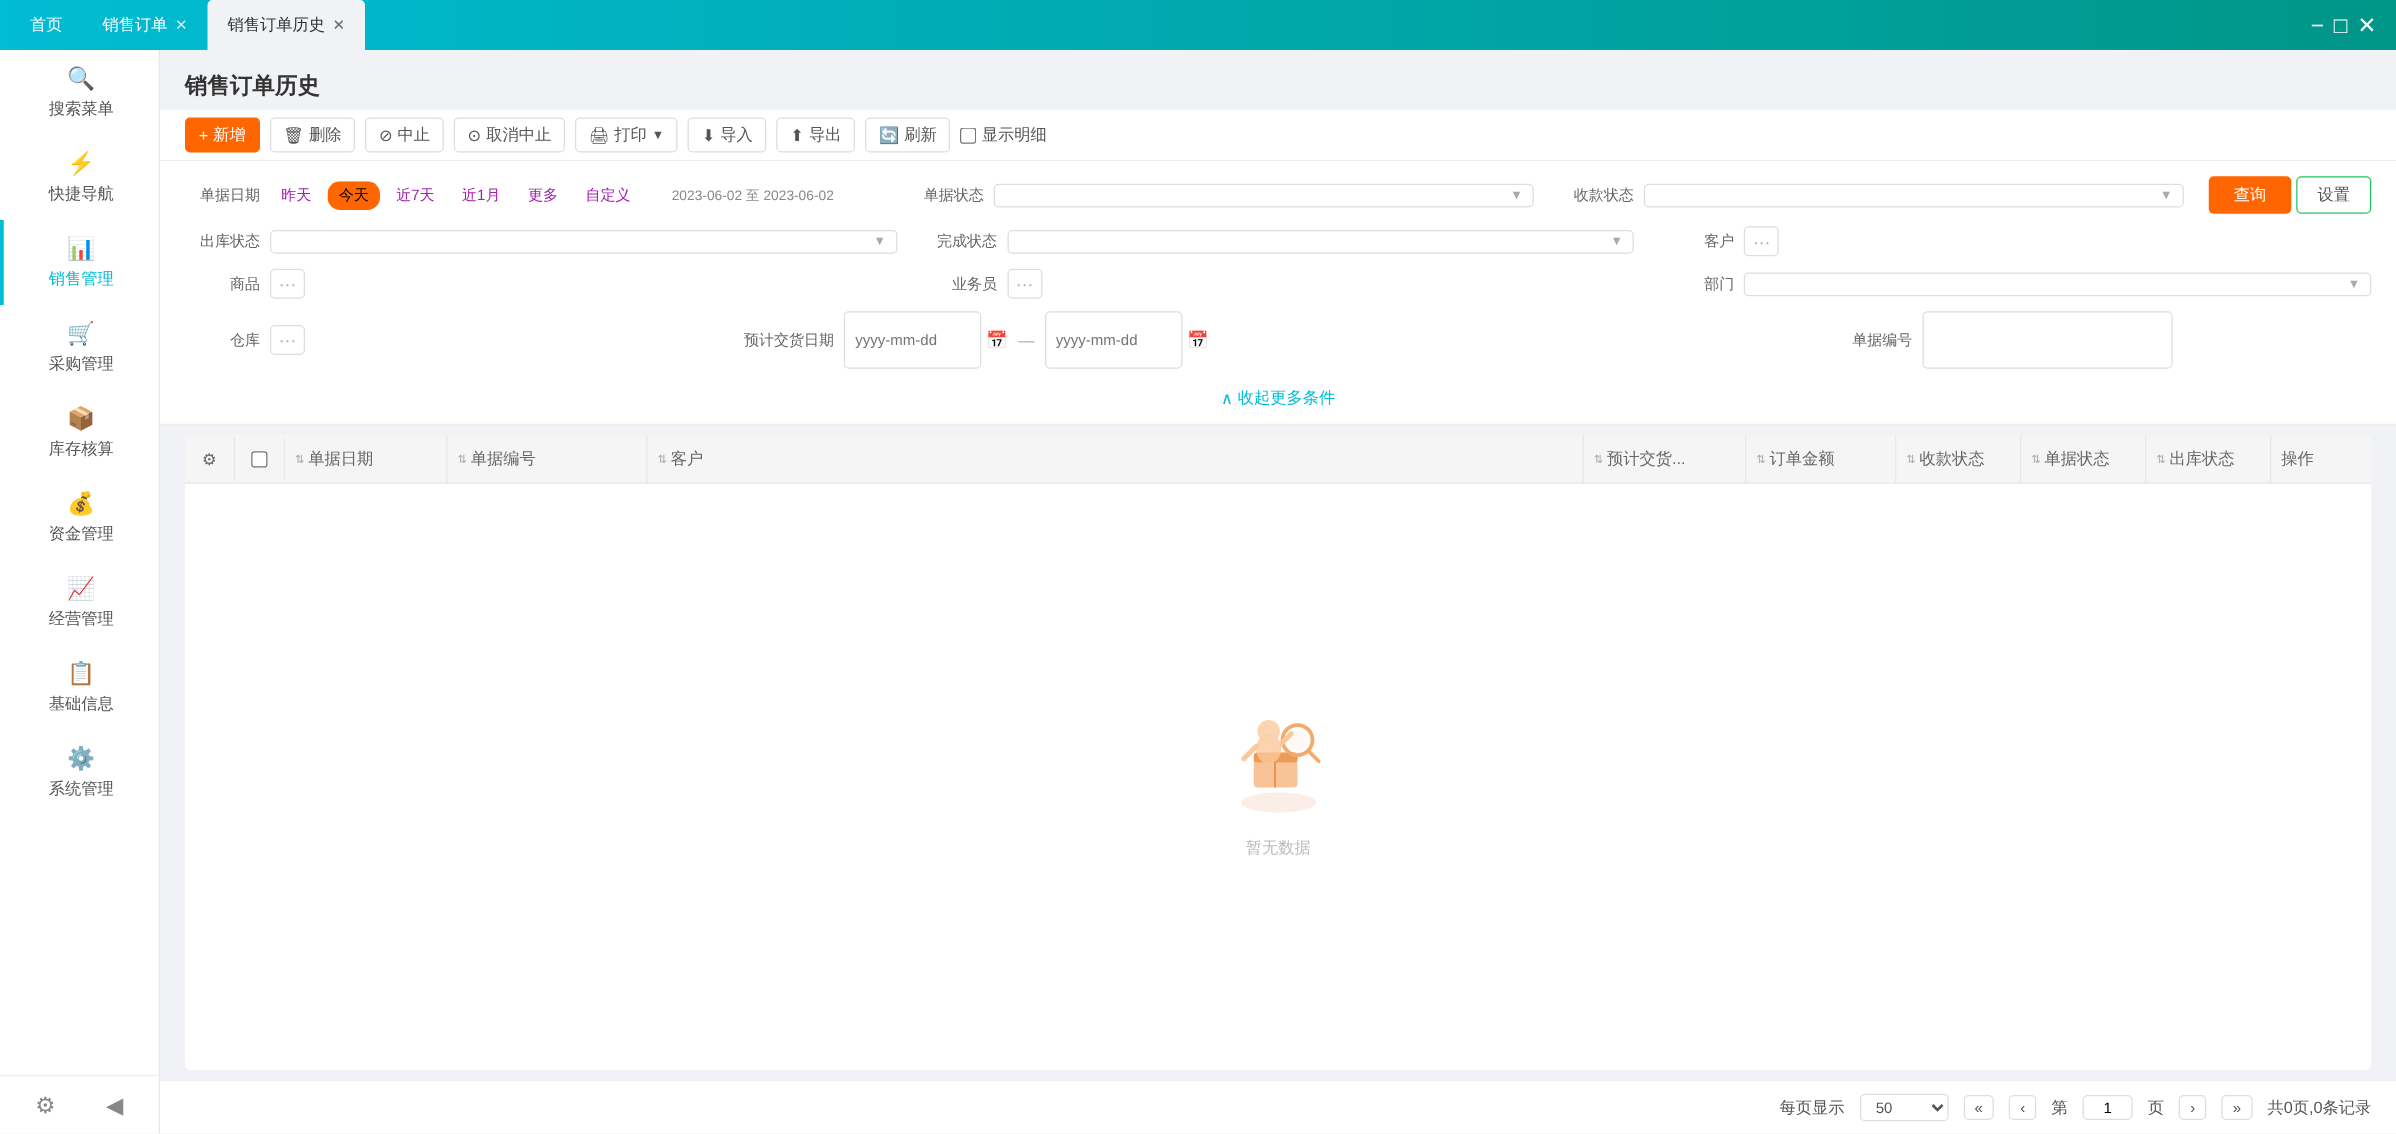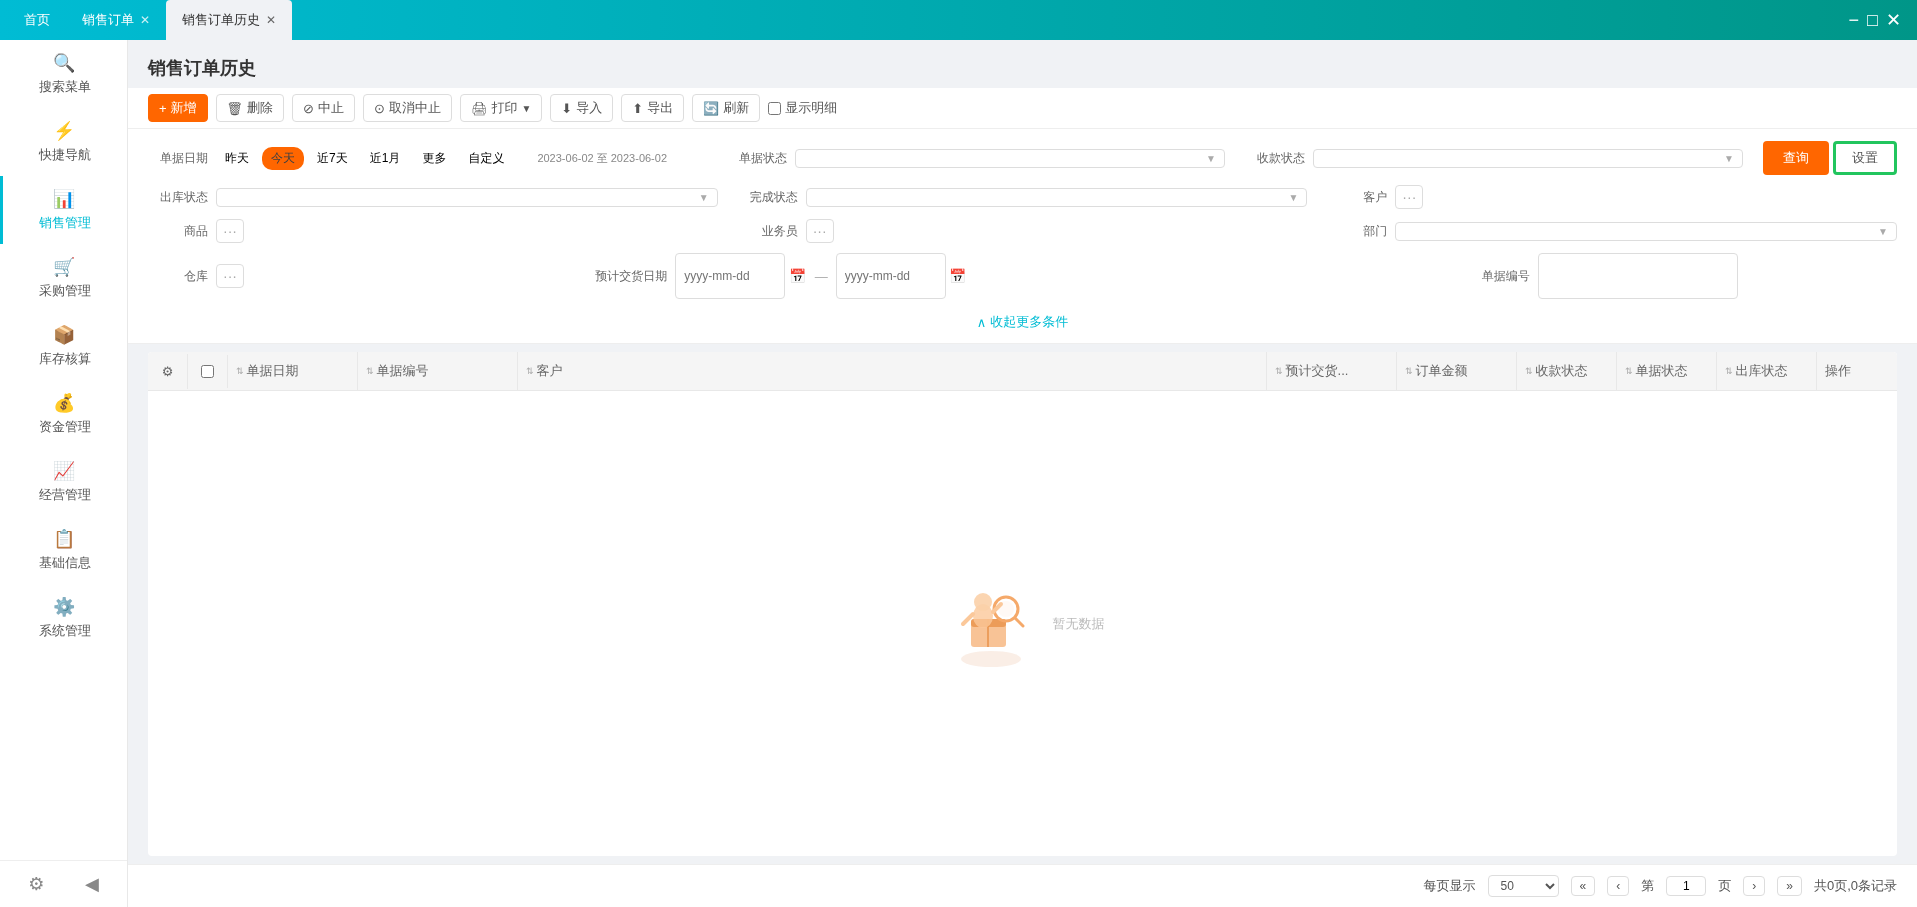--- a/index.html
+++ b/index.html
@@ -159,26 +159,26 @@
     .date-tabs {
       display: flex;
       align-items: center;
       gap: 4px;
     }
     .date-tab {
       padding: 2px 8px;
       border-radius: 4px;
       font-size: 12px;
       cursor: pointer;
-      color: #000000;
+      color: #a21caf;
       border: 1px solid transparent;
     }
     .date-tab.active {
       background: #ff6600;
-      color: #404040;
+      color: #000000;
       border-radius: 10px;
       text-align: center;
     }
     .date-range {
       font-size: 11px;
       color: #888;
     }
     .select-control {
       display: flex;
       align-items: center;
@@ -259,21 +259,21 @@
     .th-delivery { width: 130px; }
     .th-amount { width: 120px; }
     .th-receipt { width: 100px; }
     .th-status { width: 100px; }
     .th-warehouse { width: 100px; }
     .th-action { width: 80px; border-right: none; }
 
     .empty-state {
       flex: 1;
       display: flex;
-      flex-direction: row;
+      flex-direction: column;
       align-items: center;
       justify-content: center;
       color: #aaa;
       font-size: 13px;
       gap: 12px;
     }
     .empty-icon {
       width: 100px;
       height: 100px;
       position: relative;
@@ -326,21 +326,21 @@
       color: white;
       border: none;
       border-radius: 4px;
       padding: 6px 20px;
       cursor: pointer;
       font-size: 13px;
     }
     .settings-btn {
       background: white;
       color: #555;
-      border: 3px solid #22c55e;
+      border: 1px solid #22c55e;
       border-radius: 4px;
       padding: 5px 16px;
       cursor: pointer;
       font-size: 13px;
     }
     .query-actions {
       display: flex;
       flex-direction: row;
       gap: 4px;
       margin-left: auto;

